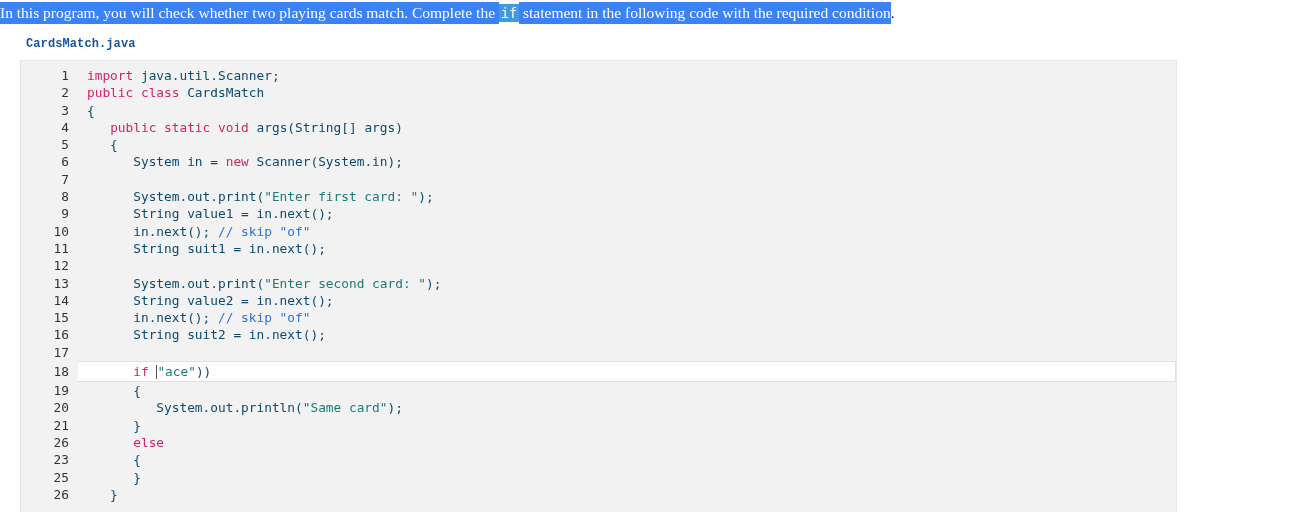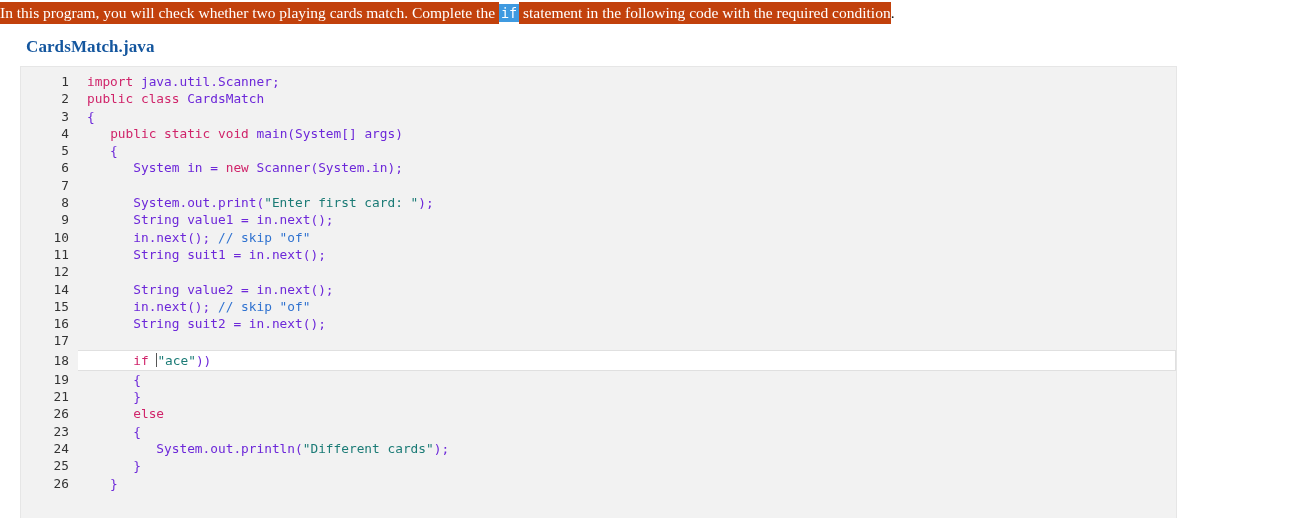--- a/index.html
+++ b/index.html
@@ -21,21 +21,21 @@
     display: block;
     padding: 0;
     margin: 0;
   }
   .prompt-text {
     display: inline;
     font-family: "Liberation Serif", serif;
     font-size: 15.5px;
     line-height: 21px;
     color: #ffffff;
-    background: #c2410c;
+    background: #3b82f6;
     box-decoration-break: clone;
     -webkit-box-decoration-break: clone;
     padding: 2px 0 3px 0;
   }
   .prompt-row {
     padding: 2px 0 0 0;
     white-space: nowrap;
   }
   .inline-code {
     font-family: "DejaVu Sans Mono", monospace;
@@ -47,22 +47,22 @@
   .prompt-tail {
     display: inline;
     font-family: "Liberation Serif", serif;
     font-size: 15.5px;
     color: #111111;
     background: transparent;
   }
 
   
   #file-title {
-    font-family: Liberation Serif, serif;
-    font-size: 17px;
+    font-family: Liberation Mono, monospace;
+    font-size: 12px;
     font-weight: bold;
     color: #14569e;
     margin: 14px 0 0 26px;
     letter-spacing: .1px;
   }
 
   
   #code-block {
     position: relative;
     margin: 9px 0 0 20px;
@@ -132,51 +132,52 @@
     height: 14px;
     background: #555555;
     vertical-align: middle;
     margin: 0 0 0 0;
   }
 
   
   .kw   { color: #d0246a; }
   .str  { color: #1b7b76; }
   .cmt  { color: #2f72d0; }
-  .pln  { color: #6d28d9; }
+  .pln  { color: #0c4a6e; }
 </style>
 </head>
 <body>
 
 <div id="prompt-bar">
   <div class="prompt-row"><span class="prompt-text">In this program, you will check whether two playing cards match. Complete the </span><span class="inline-code">if</span><span class="prompt-text"> statement in the following code with the required condition</span><span class="prompt-tail">.</span></div>
 </div>
 
 <div id="file-title">CardsMatch.java</div>
 
 <div id="code-block">
   <div id="code-lines">
       <div class="code-row"><div class="ln">1</div><div class="code"><span class="kw">import</span><span class="pln"> java.util.Scanner;</span></div></div>
       <div class="code-row"><div class="ln">2</div><div class="code"><span class="kw">public class</span><span class="pln"> CardsMatch</span></div></div>
       <div class="code-row"><div class="ln">3</div><div class="code"><span class="pln">{</span></div></div>
-      <div class="code-row"><div class="ln">4</div><div class="code"><span class="pln">   </span><span class="kw">public static void</span><span class="pln"> main(System[] args)</span></div></div>
+      <div class="code-row"><div class="ln">4</div><div class="code"><span class="pln">   </span><span class="kw">public static void</span><span class="pln"> args(String[] args)</span></div></div>
       <div class="code-row"><div class="ln">5</div><div class="code"><span class="pln">   {</span></div></div>
       <div class="code-row"><div class="ln">6</div><div class="code"><span class="pln">      System in = </span><span class="kw">new</span><span class="pln"> Scanner(System.in);</span></div></div>
       <div class="code-row"><div class="ln">7</div><div class="code"><span class="pln"></span></div></div>
       <div class="code-row"><div class="ln">8</div><div class="code"><span class="pln">      System.out.print(</span><span class="str">"Enter first card: "</span><span class="pln">);</span></div></div>
       <div class="code-row"><div class="ln">9</div><div class="code"><span class="pln">      String value1 = in.next();</span></div></div>
       <div class="code-row"><div class="ln">10</div><div class="code"><span class="pln">      in.next(); </span><span class="cmt">// skip "of"</span></div></div>
       <div class="code-row"><div class="ln">11</div><div class="code"><span class="pln">      String suit1 = in.next();</span></div></div>
       <div class="code-row"><div class="ln">12</div><div class="code"><span class="pln"></span></div></div>
+      <div class="code-row"><div class="ln">13</div><div class="code"><span class="pln">      System.out.print(</span><span class="str">"Enter second card: "</span><span class="pln">);</span></div></div>
       <div class="code-row"><div class="ln">14</div><div class="code"><span class="pln">      String value2 = in.next();</span></div></div>
       <div class="code-row"><div class="ln">15</div><div class="code"><span class="pln">      in.next(); </span><span class="cmt">// skip "of"</span></div></div>
       <div class="code-row"><div class="ln">16</div><div class="code"><span class="pln">      String suit2 = in.next();</span></div></div>
       <div class="code-row"><div class="ln">17</div><div class="code"><span class="pln"></span></div></div>
       <div class="code-row answer-row"><div class="ln">18</div><div class="answer-field" contenteditable="true" spellcheck="false" style=""><span class="pln">      </span><span class="kw">if</span><span class="pln"> </span><span class="caret"></span><span class="str">"ace"</span><span class="pln">))</span></div></div>
       <div class="code-row"><div class="ln">19</div><div class="code"><span class="pln">      {</span></div></div>
+      <div class="code-row"><div class="ln">20</div><div class="code"><span class="pln">         System.out.println(</span><span class="str">"Same card"</span><span class="pln">);</span></div></div>
       <div class="code-row"><div class="ln">21</div><div class="code"><span class="pln">      }</span></div></div>
       <div class="code-row"><div class="ln">26</div><div class="code"><span class="pln">      </span><span class="kw">else</span></div></div>
       <div class="code-row"><div class="ln">23</div><div class="code"><span class="pln">      {</span></div></div>
-      <div class="code-row"><div class="ln">24</div><div class="code"><span class="pln">         System.out.println(</span><span class="str">"Different cards"</span><span class="pln">);</span></div></div>
       <div class="code-row"><div class="ln">25</div><div class="code"><span class="pln">      }</span></div></div>
       <div class="code-row"><div class="ln">26</div><div class="code"><span class="pln">   }</span></div></div>
     </div>
 </div>
 
 </body></html>

